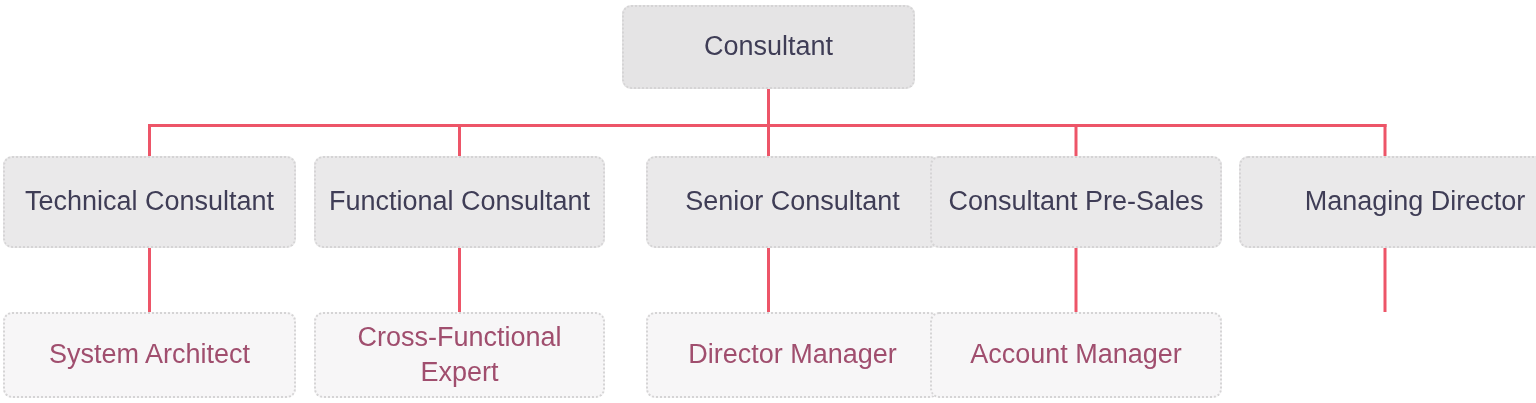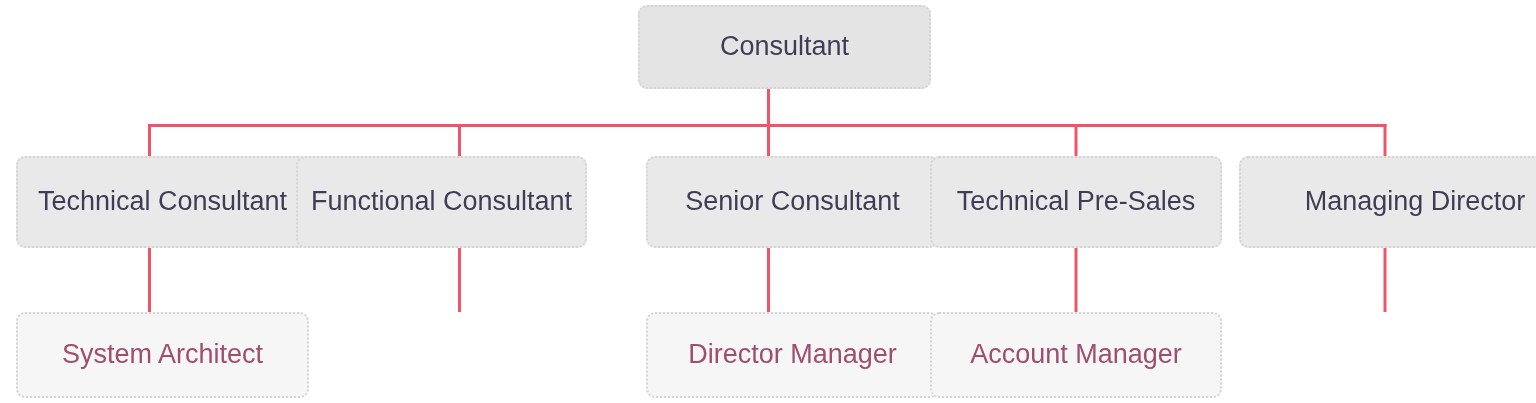--- a/index.html
+++ b/index.html
@@ -47,27 +47,27 @@
   }
   .level2 {
     background: var(--level2_fill, #eae9ea);
     color: var(--level12_text, #3f3d56);
   }
   .level3 {
     background: var(--level3_fill, #f7f6f7);
     color: var(--level3_text, #a04e6e);
   }
   
-  .pos-root { left: 622px; top: 5px;  width: 293px; height: 84px; margin-left: 16px; }
+  .pos-root { left: 622px; top: 5px;  width: 293px; height: 84px; }
   
   .pos-r2   { top: 156px; height: 92px; }
   
   .pos-r3   { top: 312px; height: 86px; }
-  .pos-c1 { left: 3px;    width: 293px; margin-left: 13px; }
-  .pos-c2 { left: 296px;  width: 291px; }
+  .pos-c1 { left: 3px;    width: 293px; }
+  .pos-c2 { left: 314px;  width: 291px; }
   .pos-c3 { left: 646px;  width: 293px; }
   .pos-c4 { left: 930px;  width: 292px; }
   .pos-c5 { left: 1239px; width: 346px; padding-left: 16px; }
 </style>
 </head>
 <body>
 
 <div class="canvas">
 
   <svg class="connectors" viewBox="0 0 1536 403" xmlns="http://www.w3.org/2000/svg">
@@ -96,28 +96,31 @@
   <div class="node level2 pos-r2 pos-c1">
     <span>Technical Consultant</span>
   </div>
   <div class="node level2 pos-r2 pos-c2">
     <span>Functional Consultant</span>
   </div>
   <div class="node level2 pos-r2 pos-c3">
     <span>Senior Consultant</span>
   </div>
   <div class="node level2 pos-r2 pos-c4">
-    <span>Technical Pre-Sales</span>
+    <span>Consultant Pre-Sales</span>
   </div>
   <div class="node level2 pos-r2 pos-c5">
     <span>Managing Director</span>
   </div>
 
   <div class="node level3 pos-r3 pos-c1">
     <span>System Architect</span>
+  </div>
+  <div class="node level3 pos-r3 pos-c2">
+    <span>Cross-Functional Expert</span>
   </div>
   <div class="node level3 pos-r3 pos-c3">
     <span>Director Manager</span>
   </div>
   <div class="node level3 pos-r3 pos-c4">
     <span>Account Manager</span>
   </div>
 
 </div>
 

